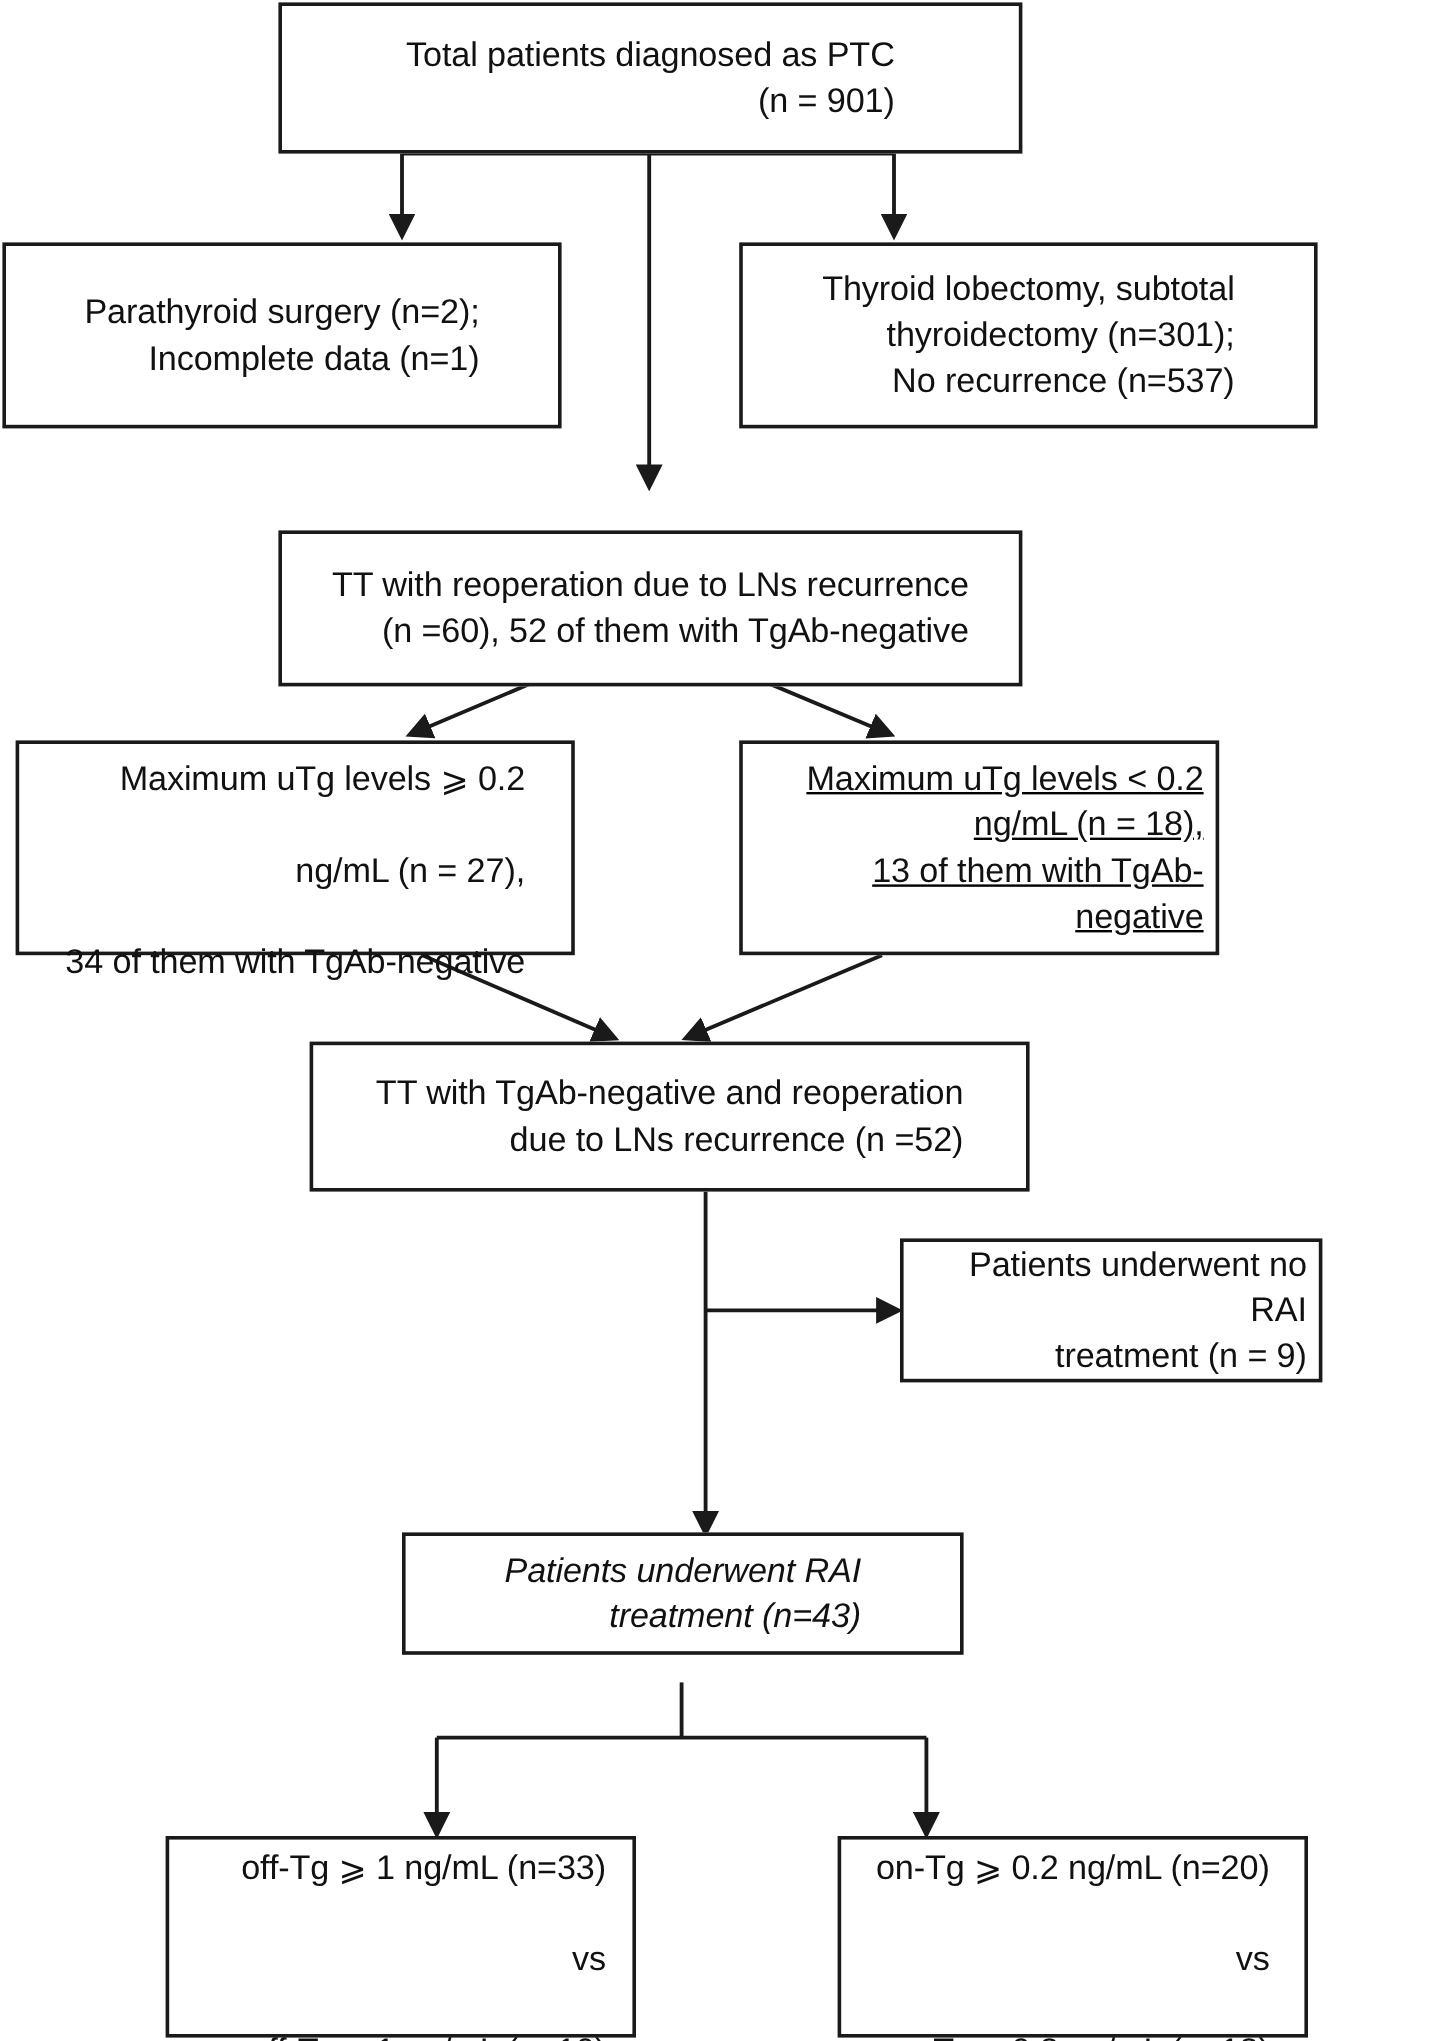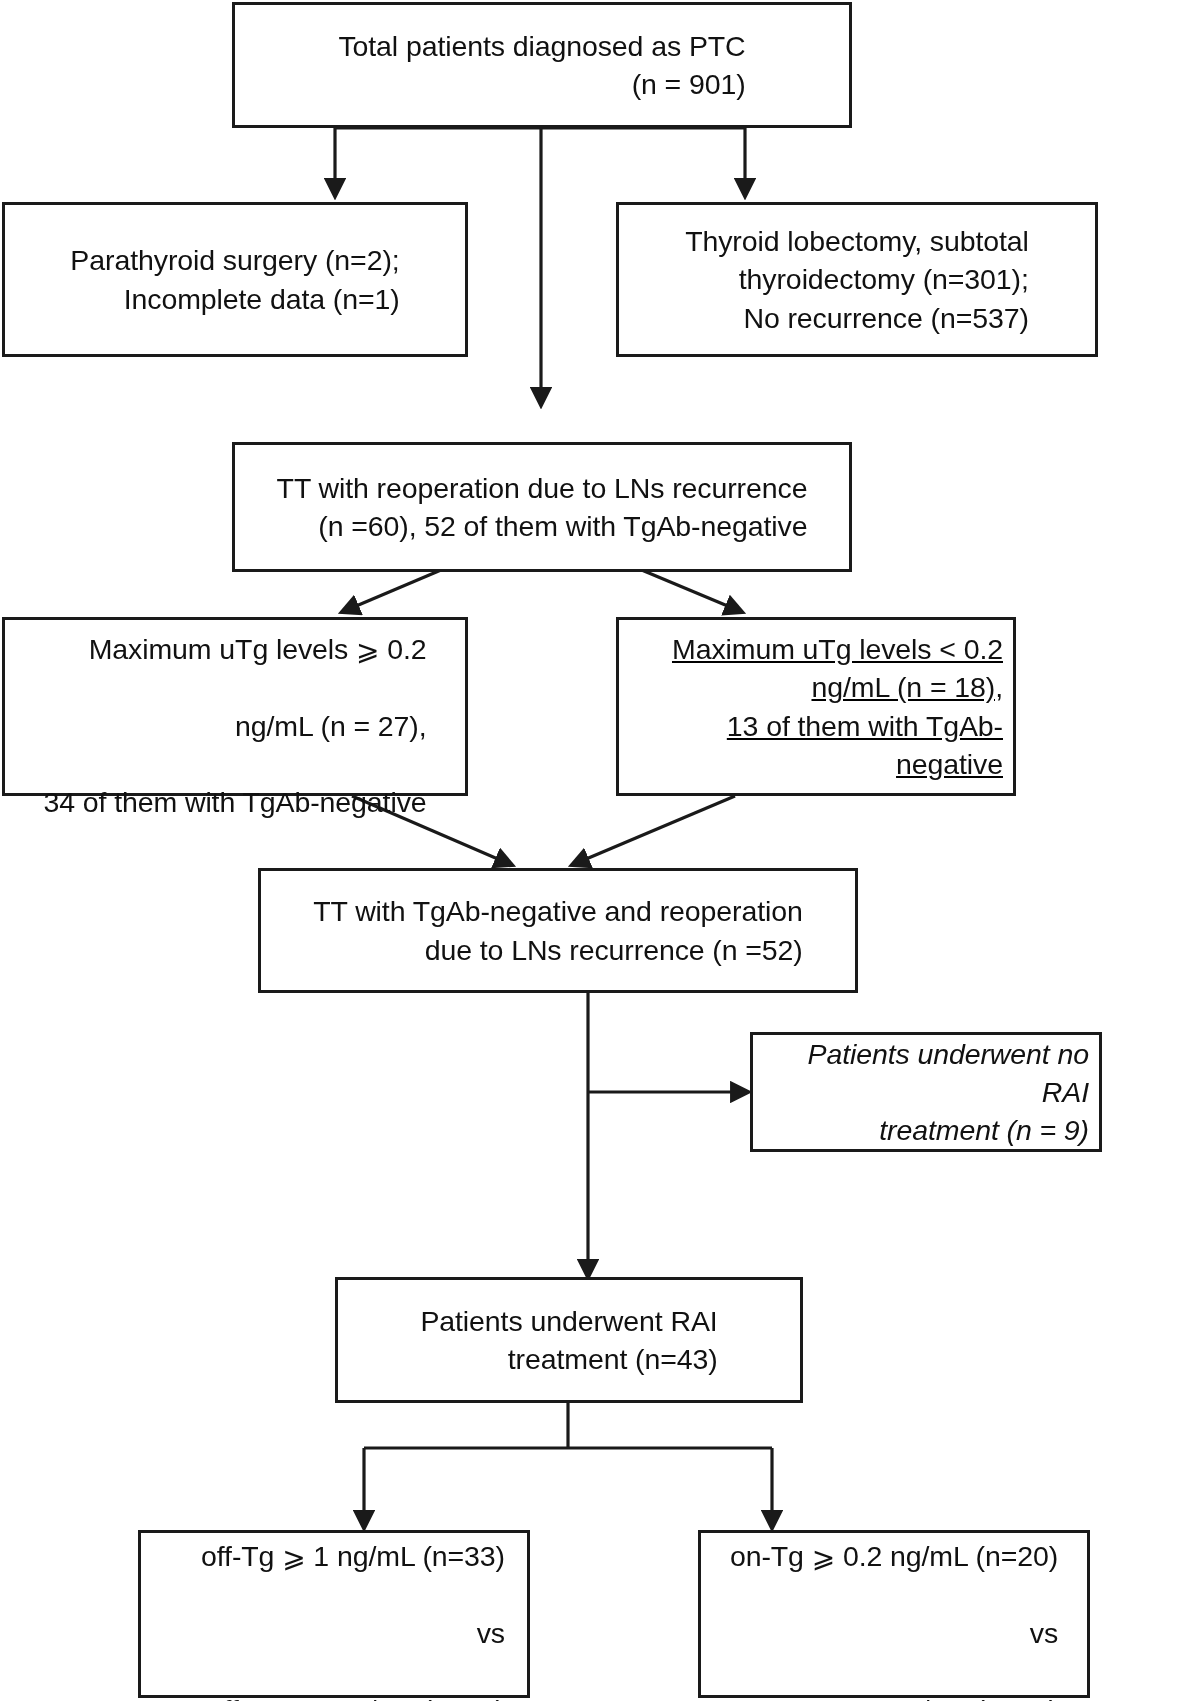--- a/index.html
+++ b/index.html
@@ -109,45 +109,45 @@
     <div class="node-text">Thyroid lobectomy, subtotal
 thyroidectomy (n=301);
 No recurrence (n=537)</div>
   </div>
 
   <div class="node" style="left:232px; top:410px; width:620px; height:130px;margin-top:32px;">
     <div class="node-text">TT with reoperation due to LNs recurrence
 (n =60), 52 of them with TgAb-negative</div>
   </div>
 
-  <div class="node" style="left:2px; top:617px; width:466px; height:179px;">
+  <div class="node" style="left:13px; top:617px; width:466px; height:179px;">
     <div class="node-text">
       <span>Maximum uTg levels </span><span class="ge">⩾</span><span> 0.2</span><br>
       <span>ng/mL (n = 27),</span><br>
       <span>34 of them with TgAb-negative</span>
     </div>
   </div>
 
   <div class="node" style="left:616px; top:617px; width:400px; height:179px;text-decoration:underline;">
     <div class="node-text">Maximum uTg levels &lt; 0.2
 ng/mL (n = 18),
 13 of them with TgAb-negative</div>
   </div>
 
   <div class="node" style="left:258px; top:868px; width:600px; height:125px;">
     <div class="node-text">TT with TgAb-negative and reoperation
 due to LNs recurrence (n =52)</div>
   </div>
 
-  <div class="node" style="left:750px; top:1032px; width:352px; height:120px;font-style:italic;">
+  <div class="node" style="left:750px; top:1032px; width:352px; height:120px;">
     <div class="node-text">Patients underwent no RAI
 treatment (n = 9)</div>
   </div>
 
-  <div class="node" style="left:335px; top:1277px; width:468px; height:126px;">
+  <div class="node" style="left:335px; top:1277px; width:468px; height:102px;font-style:italic;">
     <div class="node-text">Patients underwent RAI
 treatment (n=43)</div>
   </div>
 
   <div class="node" style="left:138px; top:1530px; width:392px; height:168px;padding-left:48px;">
     <div class="node-text">
       <span>off-Tg </span><span class="ge">⩾</span><span> 1 ng/mL (n=33)</span><br>
       <span>vs</span><br>
       <span>off-Tg &lt; 1 ng/mL (n=10)</span>
     </div>

